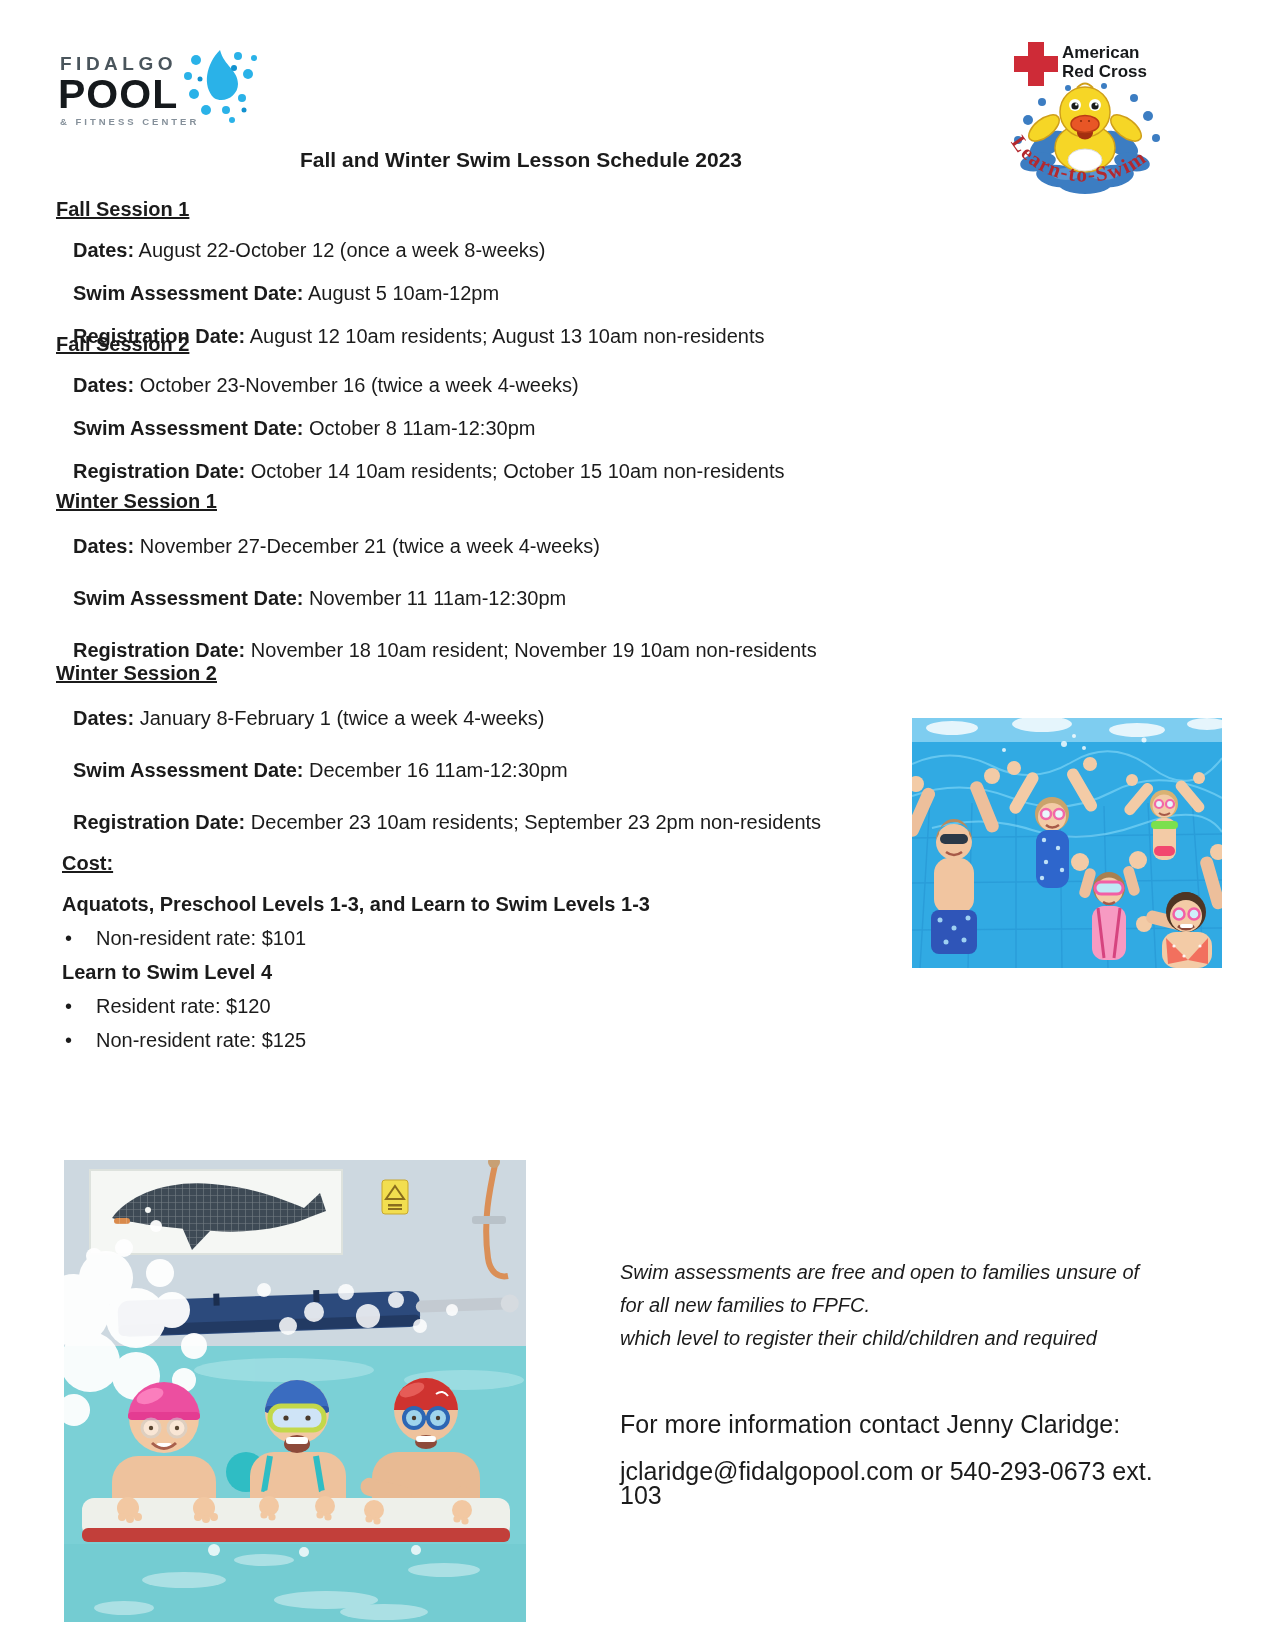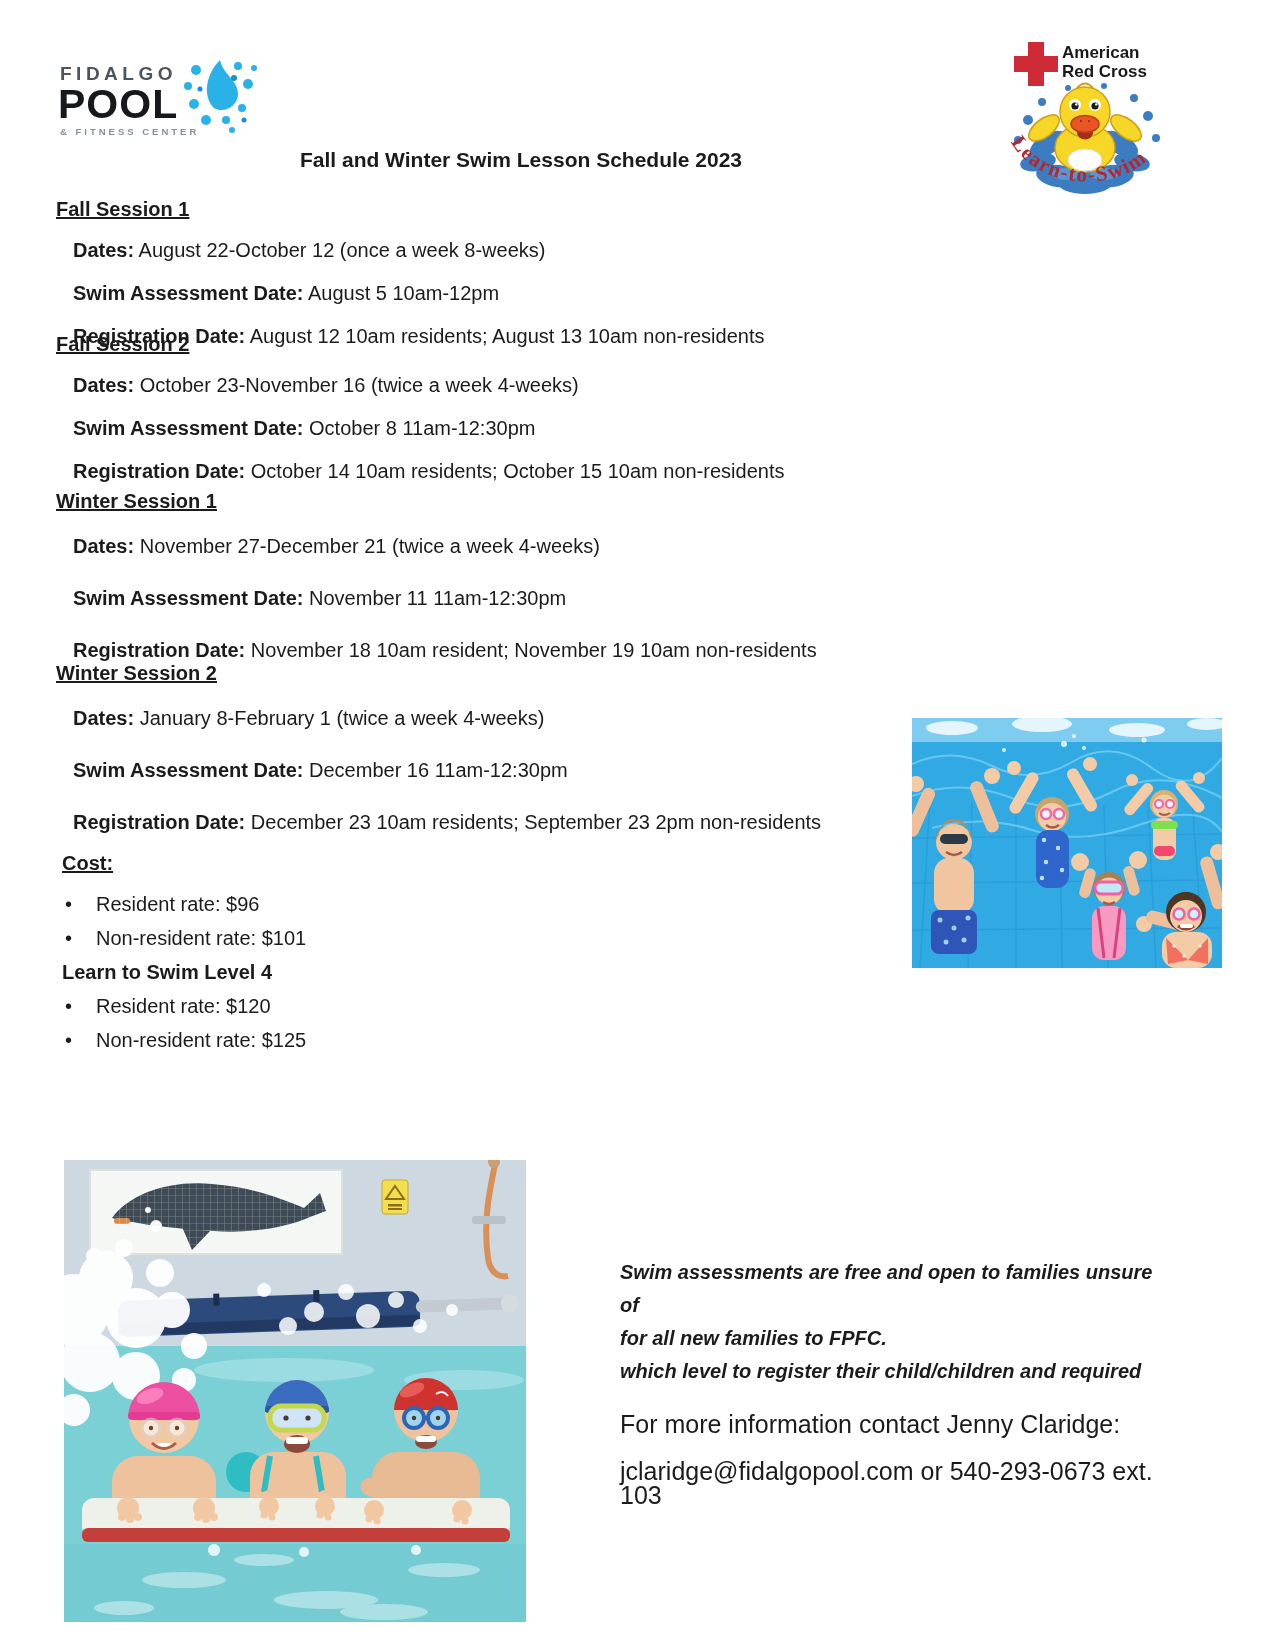--- a/index.html
+++ b/index.html
@@ -8,21 +8,21 @@
     width:1275px;
     height:1650px;
     background:#ffffff;
     font-family:"Liberation Sans", sans-serif;
     color:#1b1b1b;
     overflow:hidden;
   }
   .abs{position:absolute;}
 
   
-  .fidalgo-logo{left:56px;top:58px;width:212px;height:84px;}
+  .fidalgo-logo{left:56px;top:48px;width:212px;height:84px;}
   .redcross-logo{left:998px;top:36px;width:180px;height:176px;}
 
   
   .doc-title{
     left:62px;top:148px;width:918px;
     text-align:center;font-weight:700;font-size:21px;line-height:24px;
   }
 
   
   .session{left:56px;width:960px;font-size:20px;}
@@ -47,21 +47,21 @@
   .bullet-item{position:relative;padding-left:34px;line-height:34px;}
   .bullet-item::before{
     content:"\2022";
     position:absolute;left:3px;top:0;
     font-size:20px;
   }
 
   
   .note{
     left:620px;top:1256px;width:540px;
-    font-size:20px;font-weight:700;font-style:italic;line-height:33px;
+    font-size:20px;font-weight:400;font-style:italic;line-height:33px;
   }
   .note p{margin:0;}
   .contact{left:620px;top:1412px;width:540px;font-size:25px;}
   .contact p{margin:0;line-height:24px;}
   .contact .contact-line2{margin-top:23px;}
 
   
   .photo-underwater{left:912px;top:718px;width:310px;height:250px;}
   .photo-lesson{left:64px;top:1160px;width:462px;height:462px;}
   svg{display:block;}
@@ -176,21 +176,21 @@
 
   <div class="abs session loose" style="top:662px;">
     <h2>Winter Session 2</h2>
     <p><span class="lbl">Dates:</span> <span>January 8-February 1 (twice a week 4-weeks)</span></p>
     <p><span class="lbl">Swim Assessment Date:</span> <span>December 16 11am-12:30pm</span></p>
     <p><span class="lbl">Registration Date:</span> <span>December 23 10am residents; September 23 2pm non-residents</span></p>
   </div>
 
   <div class="abs cost">
     <div class="cost-heading">Cost:</div>
-    <div class="bullet-item">Resident rate: $96</div>
+    <div class="group-name">Aquatots, Preschool Levels 1-3, and Learn to Swim Levels 1-3</div>
     <div class="bullet-item">Non-resident rate: $101</div>
     <div class="group-name">Learn to Swim Level 4</div>
     <div class="bullet-item">Resident rate: $120</div>
     <div class="bullet-item">Non-resident rate: $125</div>
   </div>
 
   <div class="abs photo-underwater">
     <svg width="310" height="250" viewBox="0 0 310 250">
       <rect width="310" height="250" fill="#31aae3"></rect>
       <g stroke="#1d86c8" opacity="0.35" stroke-width="1.5">

